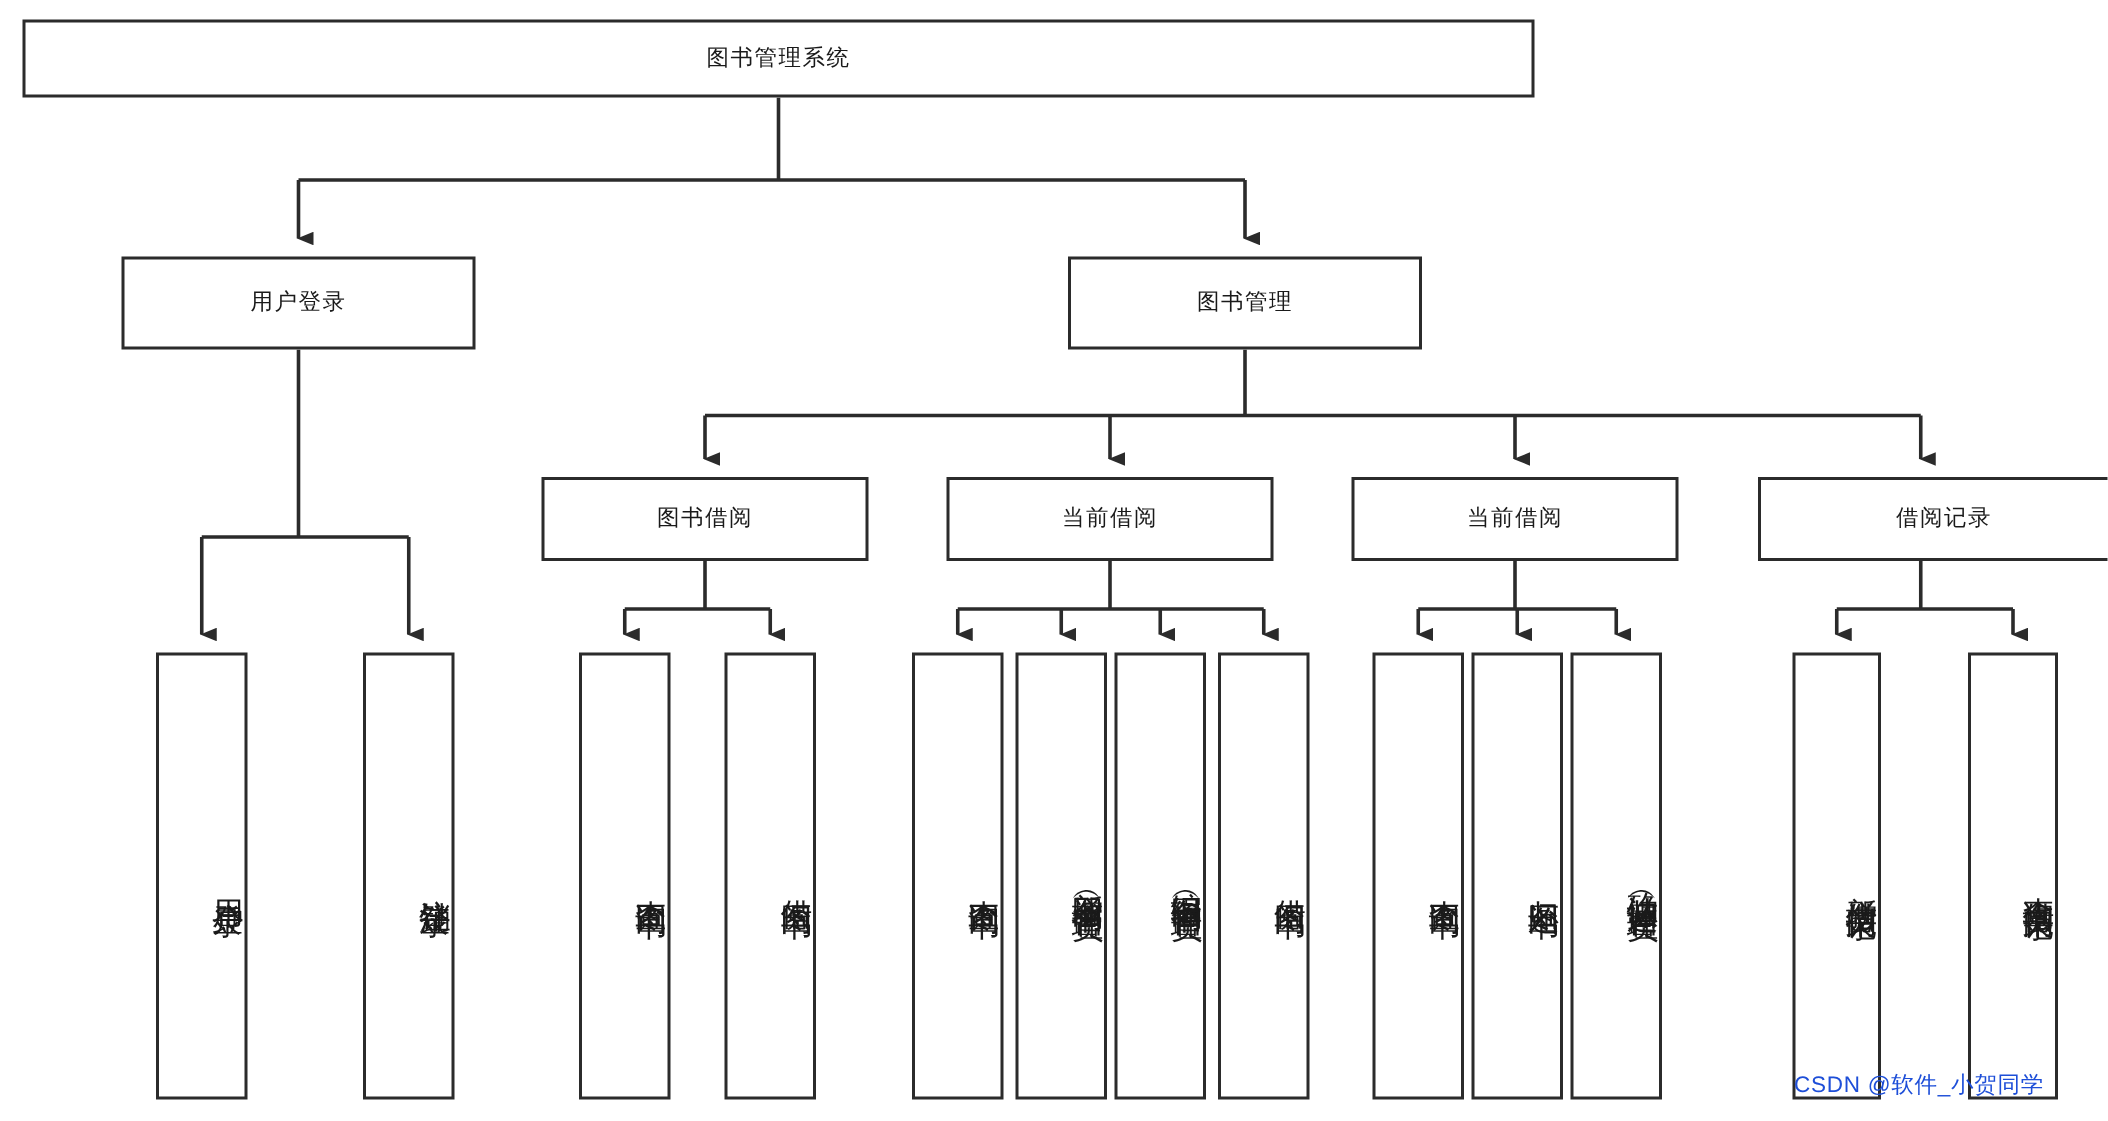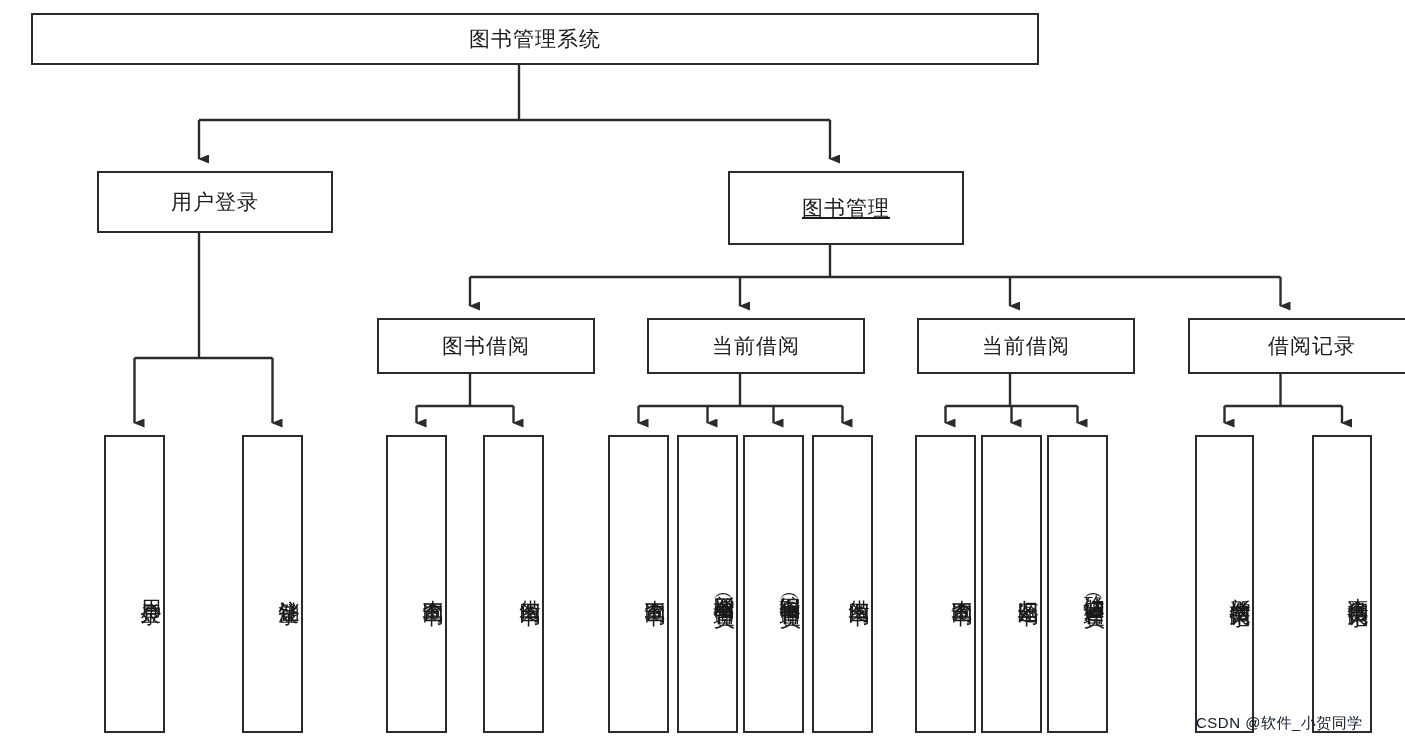--- a/index.html
+++ b/index.html
@@ -32,44 +32,43 @@
     box-sizing: border-box;
     background: #ffffff;
     border: 2px solid #2b2b2b;
     display: flex;
     align-items: center;
     justify-content: center;
     color: #1a1a1a;
     text-align: center;
   }
   .node.horiz {
-    font-size: 21px;
+    font-size: 15px;
     letter-spacing: 1px;
     line-height: 1.2;
-    margin-left: 16px;
   }
   .node.vert {
     writing-mode: vertical-rl;
     text-orientation: upright;
     font-size: 21px;
     letter-spacing: 2px;
     align-items: flex-start;
     justify-content: center;
     padding-top: 6px;
     line-height: 1.1;
   }
   .node .label {
     display: block;
   }
   .watermark {
     position: absolute;
     left: 1196px;
     top: 714px;
     font-size: 15px;
-    color: #0f172a;
+    color: #1d4ed8;
     letter-spacing: 0.5px;
     white-space: nowrap;
     font-family: "Liberation Sans", "DejaVu Sans", sans-serif;
   }
 </style>
 </head>
 <body>
 
 <div id="diagram-root">
 
@@ -116,21 +115,21 @@
       </g>
   </svg>
 
   <div id="node-layer">
       <div class="node horiz" style="left: 15px; top: 13px; width: 1008px; height: 52px;">
         <span class="label">图书管理系统</span>
       </div>
       <div class="node horiz" style="left: 81px; top: 171px; width: 236px; height: 62px;">
         <span class="label">用户登录</span>
       </div>
-      <div class="node horiz" style="left: 712px; top: 171px; width: 236px; height: 74px; text-decoration: underline;">
+      <div class="node horiz" style="left: 712px; top: 171px; width: 236px; height: 62px;">
         <span class="label">图书管理</span>
       </div>
       <div class="node horiz" style="left: 361px; top: 318px; width: 218px; height: 56px;">
         <span class="label">图书借阅</span>
       </div>
       <div class="node horiz" style="left: 631px; top: 318px; width: 218px; height: 56px;">
         <span class="label">当前借阅</span>
       </div>
       <div class="node horiz" style="left: 901px; top: 318px; width: 218px; height: 56px; text-align: right;">
         <span class="label">当前借阅</span>

